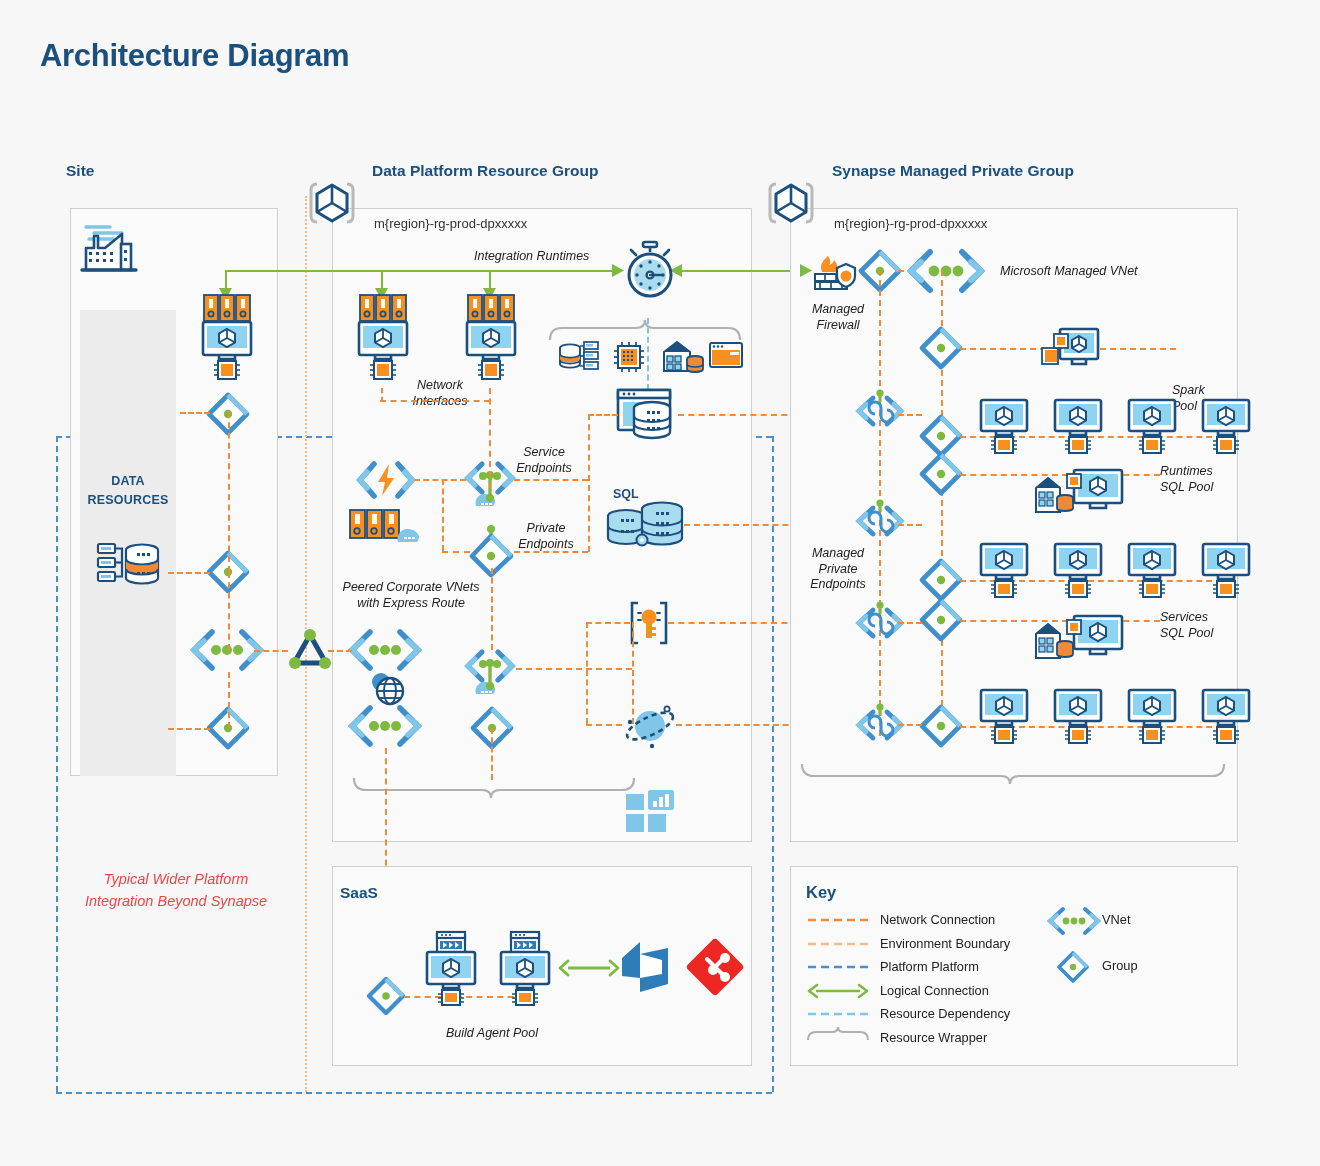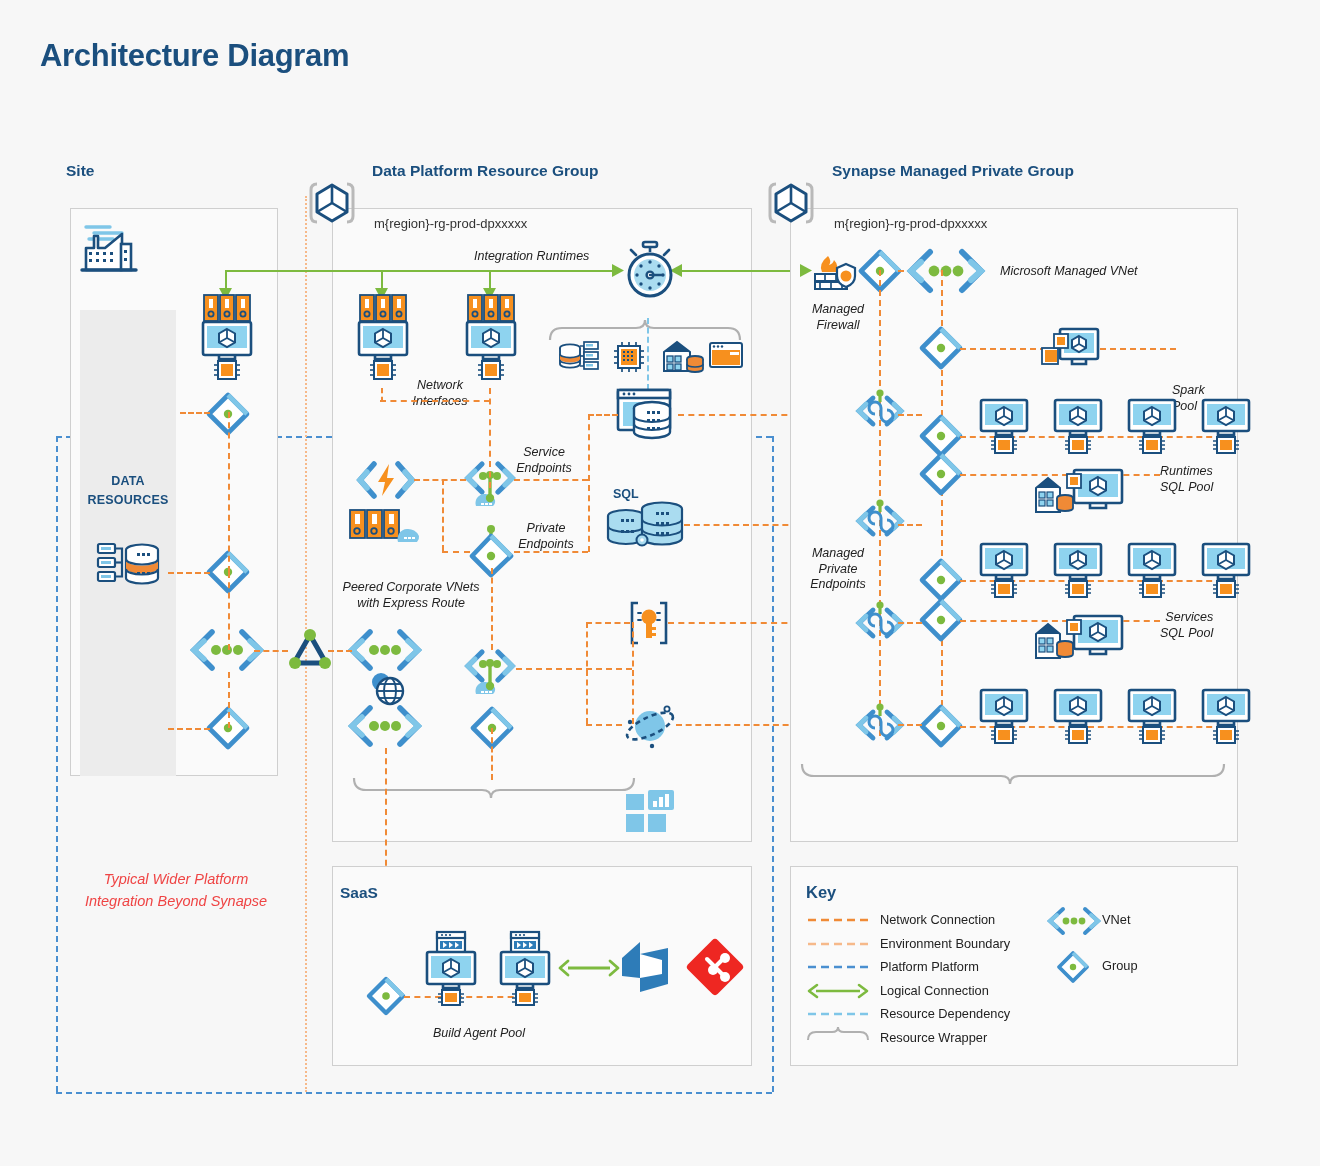--- a/index.html
+++ b/index.html
@@ -1200,21 +1200,21 @@
       <g stroke="#1b4f7e" stroke-width="1.8">
           <line x1="64" y1="9" x2="64" y2="18"></line>
           <line x1="64" y1="18" x2="72" y2="22.5"></line>
           <line x1="64" y1="18" x2="56" y2="22.5"></line>
         </g>
       <path d="M56 35 v5 h16 v-5" fill="none" stroke="#1b4f7e" stroke-width="2.6"></path>
       <rect x="33" y="6" width="14" height="14" fill="#fff" stroke="#1b4f7e" stroke-width="1.8"></rect>
       <rect x="36" y="9" width="8" height="8" fill="#f7901e"></rect>
     </svg>
   </div>
-  <div class="abs lbl-italic" style="left:1160px; top:610px; line-height:1.25;text-align:right;">
+  <div class="abs lbl-italic" style="left:1160px; top:610px; line-height:1.25;">
     <div>Services</div>
     <div>SQL Pool</div>
   </div>
 
   <div class="abs" style="left:978px; top:688px;">
     <svg width="52" height="56" viewBox="0 0 52 56">
         <rect x="3" y="2" width="46" height="31" rx="2" fill="#fff" stroke="#1b4f7e" stroke-width="2.6"></rect>
         <rect x="7" y="6" width="38" height="21" fill="#8ed3ef"></rect>
         <path d="M26 9 L34 13.5 V22.5 L26 27 L18 22.5 V13.5 Z" fill="#fff" stroke="#1b4f7e" stroke-width="2"></path>
         <g stroke="#1b4f7e" stroke-width="1.8">
@@ -1419,21 +1419,21 @@
         <line x1="29" y1="29" x2="37" y2="21"></line>
       </g>
       <g fill="#fff">
           <circle cx="39" cy="39" r="5"></circle>
           <circle cx="39" cy="20" r="5"></circle>
           <circle cx="27" cy="32" r="5"></circle>
         </g>
     </svg>
   </div>
 
-  <div class="abs lbl-italic ctr" style="left:414px; top:1026px; width:130px;">Build Agent Pool</div>
+  <div class="abs lbl-italic ctr" style="left:427px; top:1026px; width:130px;">Build Agent Pool</div>
 
   <div class="abs box" style="left:790px; top:866px; width:448px; height:200px;"></div>
   <div class="abs key-title" style="left:806px; top:883px;">Key</div>
 
   <div class="abs" style="left:806px; top:916px;">
     <svg width="64" height="8">
         <line x1="2" y1="4" x2="62" y2="4" stroke="#f08a36" stroke-width="2.4" stroke-dasharray="8 5"></line>
       </svg>
   </div>
   <div class="abs key-label" style="left:880px; top:912px;">Network Connection</div>

